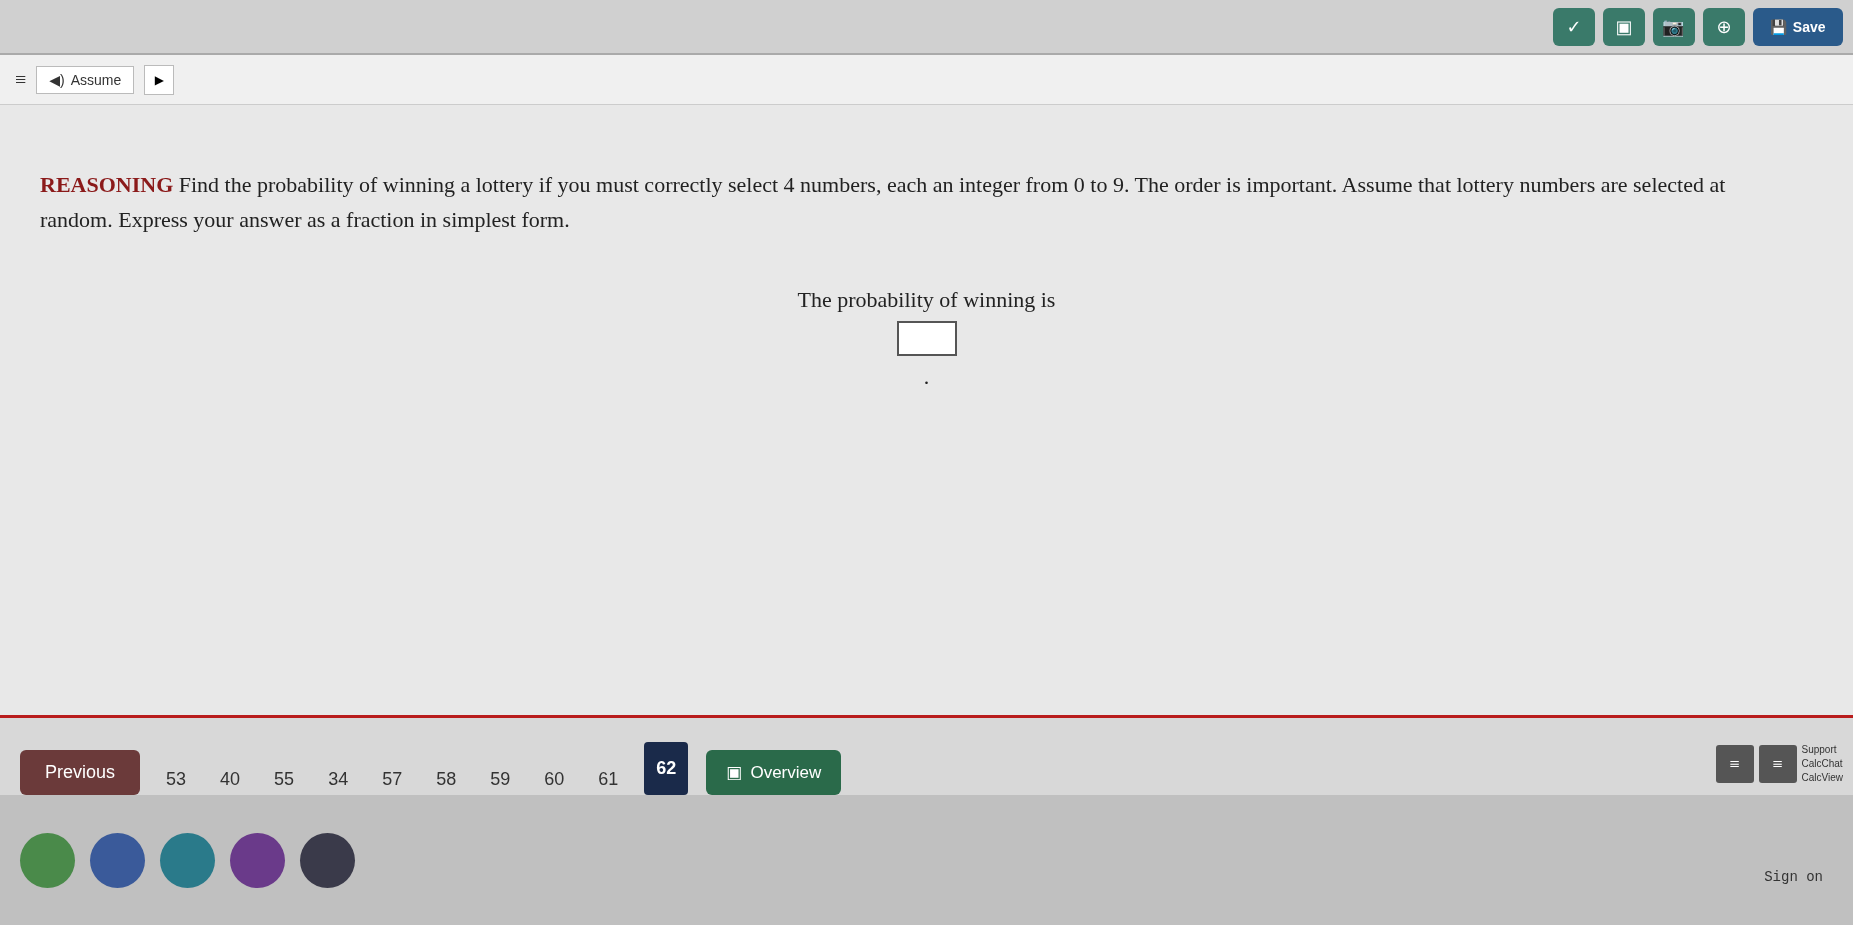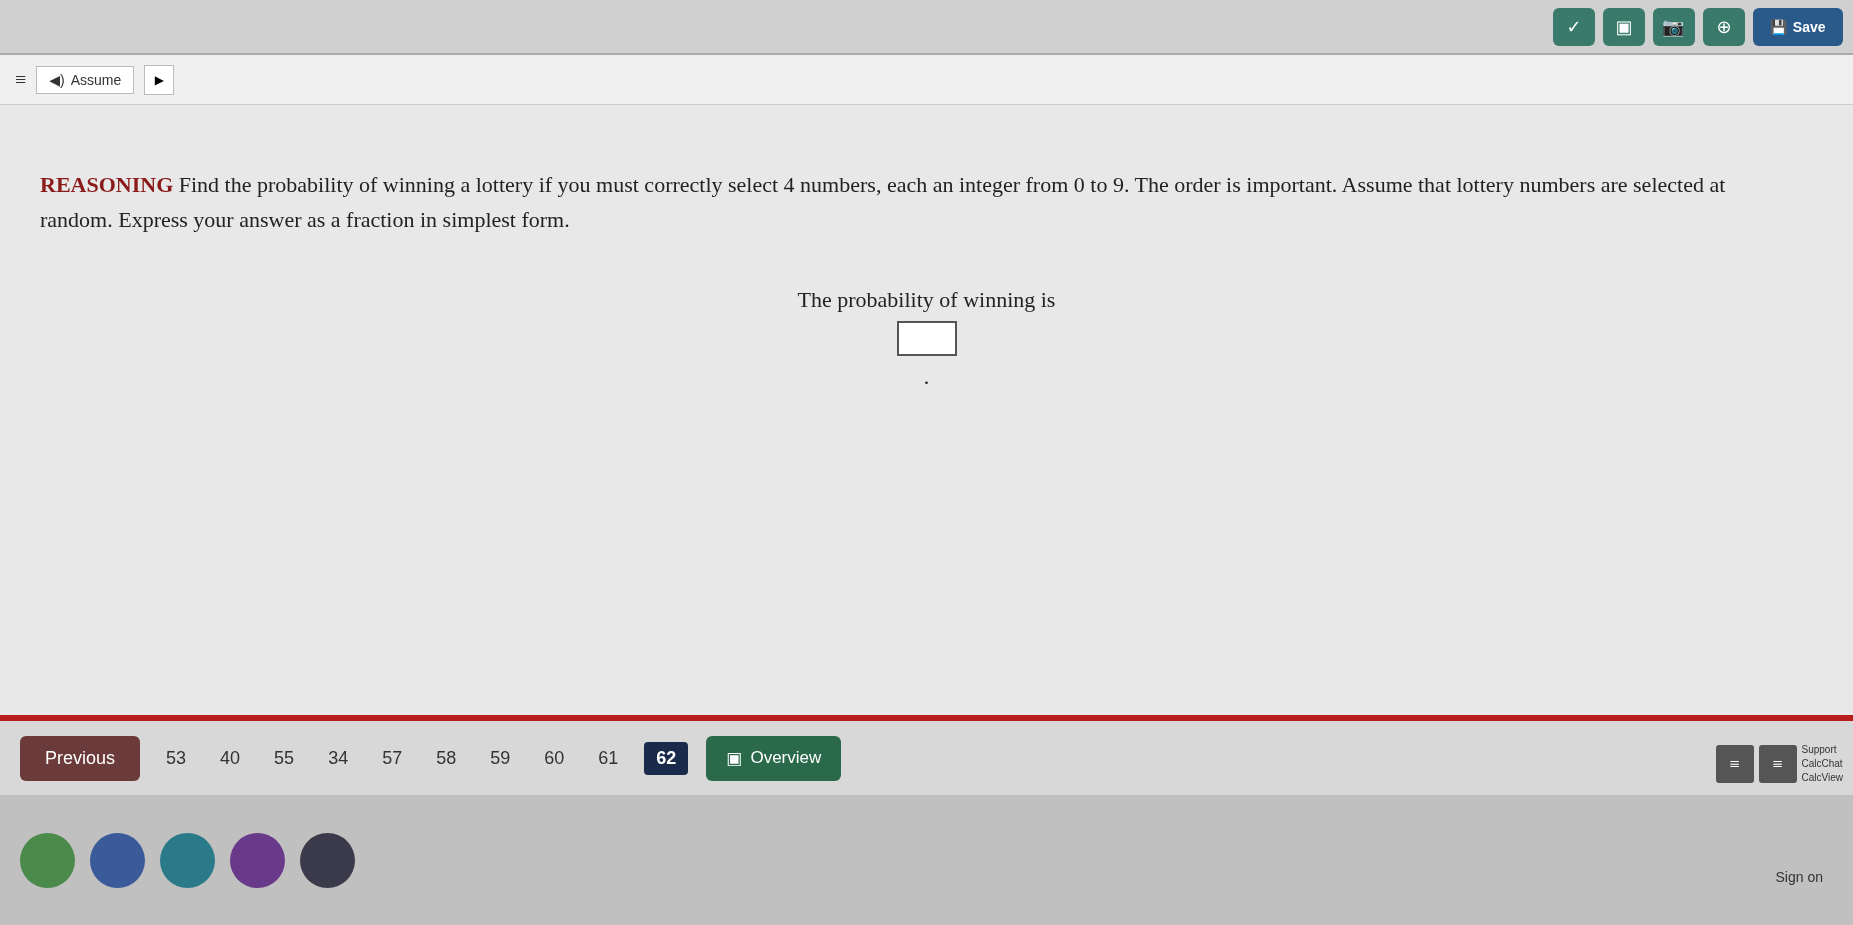--- a/index.html
+++ b/index.html
@@ -126,24 +126,24 @@
 
     
     .bottom-nav {
       position: absolute;
       bottom: 130px;
       left: 0;
       right: 0;
       background: #d8d8d8;
       height: 80px;
       display: flex;
-      align-items: center;
+      align-items: flex-end;
       padding: 0 20px;
       gap: 18px;
-      border-top: 6px solid #b91c1c;
+      border-top: 3px solid #b91c1c;
     }
 
     .prev-btn {
       background: #6b3a3a;
       color: white;
       border: none;
       border-radius: 6px;
       padding: 12px 25px;
       font-size: 18px;
       cursor: pointer;
@@ -154,21 +154,21 @@
       font-size: 18px;
       color: #333;
       cursor: pointer;
       font-family: Arial, sans-serif;
       padding: 5px 8px;
     }
     .page-num.active {
       background: #1a2a4a;
       color: white;
       border-radius: 4px;
-      padding: 6px 12px;
+      padding: 16px 12px;
       font-weight: bold;
     }
 
     .overview-btn {
       background: #2a6a4a;
       color: white;
       border: none;
       border-radius: 6px;
       padding: 12px 20px;
       font-size: 17px;
@@ -231,21 +231,21 @@
     .taskbar-icon.green { background: #4a8a4a; }
     .taskbar-icon.blue { background: #3a5a9a; }
     .taskbar-icon.teal { background: #2a7a8a; }
     .taskbar-icon.purple { background: #6a3a8a; }
     .taskbar-icon.dark { background: #3a3a4a; }
 
     .signin-btn {
       position: absolute;
       right: 30px;
       bottom: 40px;
-      font-family: Liberation Sans, sans-serif;
+      font-family: Liberation Mono, monospace;
       font-size: 14px;
       color: #333;
       cursor: pointer;
     }
   </style>
 </head>
 <body>
 
 <div class="top-toolbar">
   <button class="toolbar-btn">

